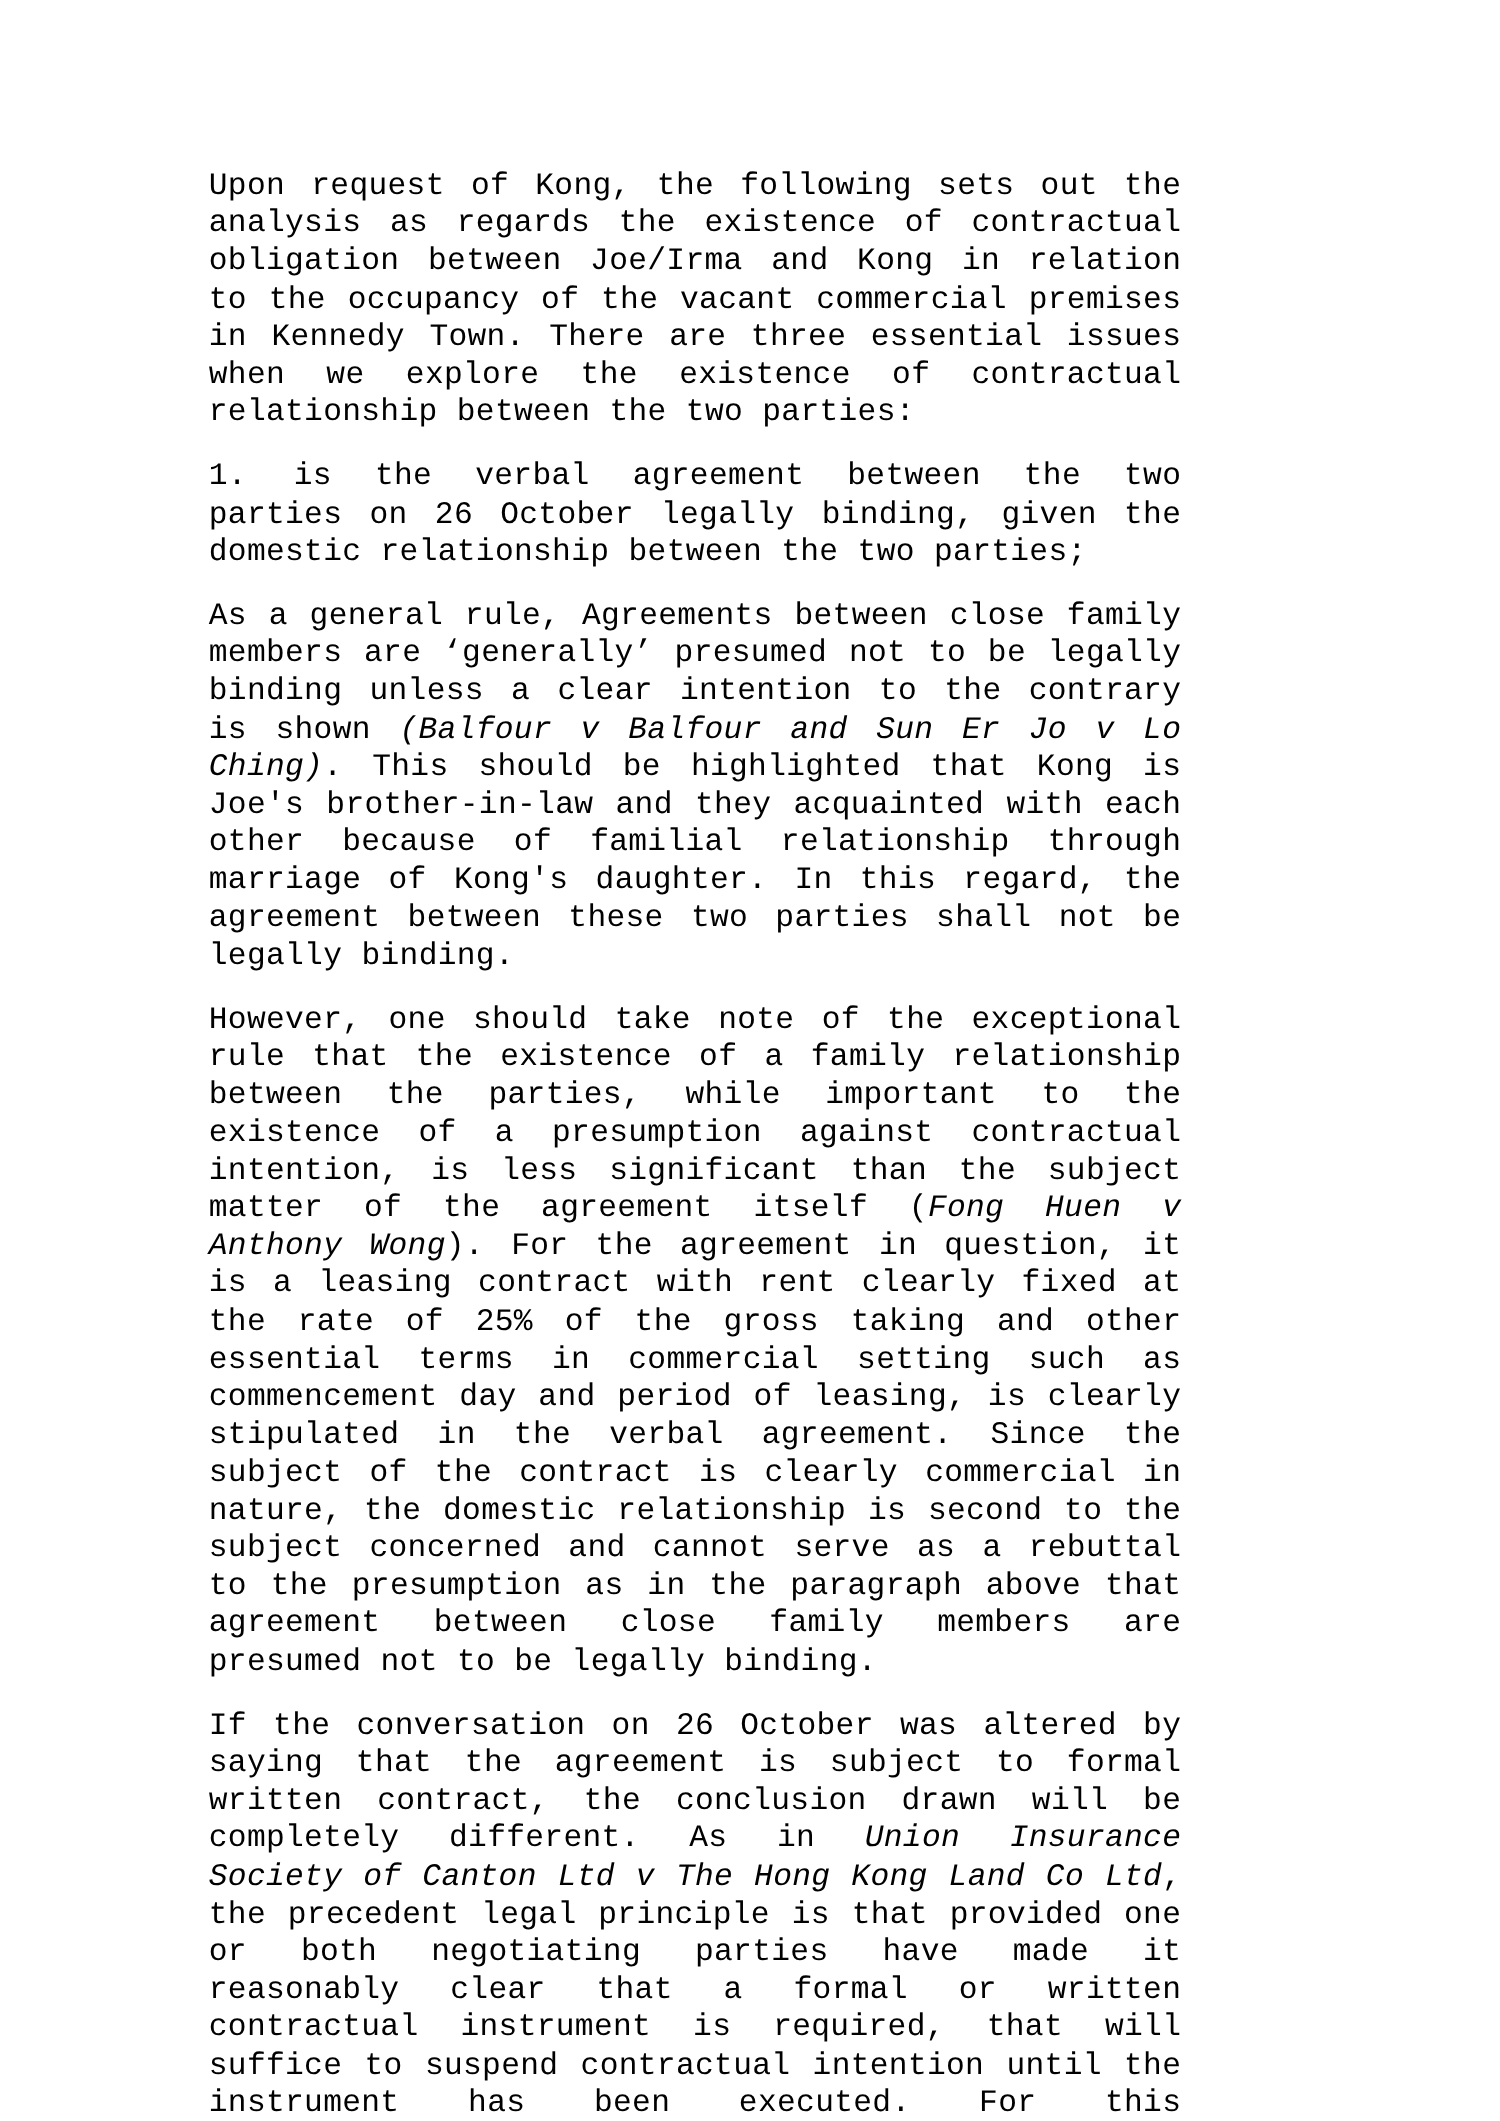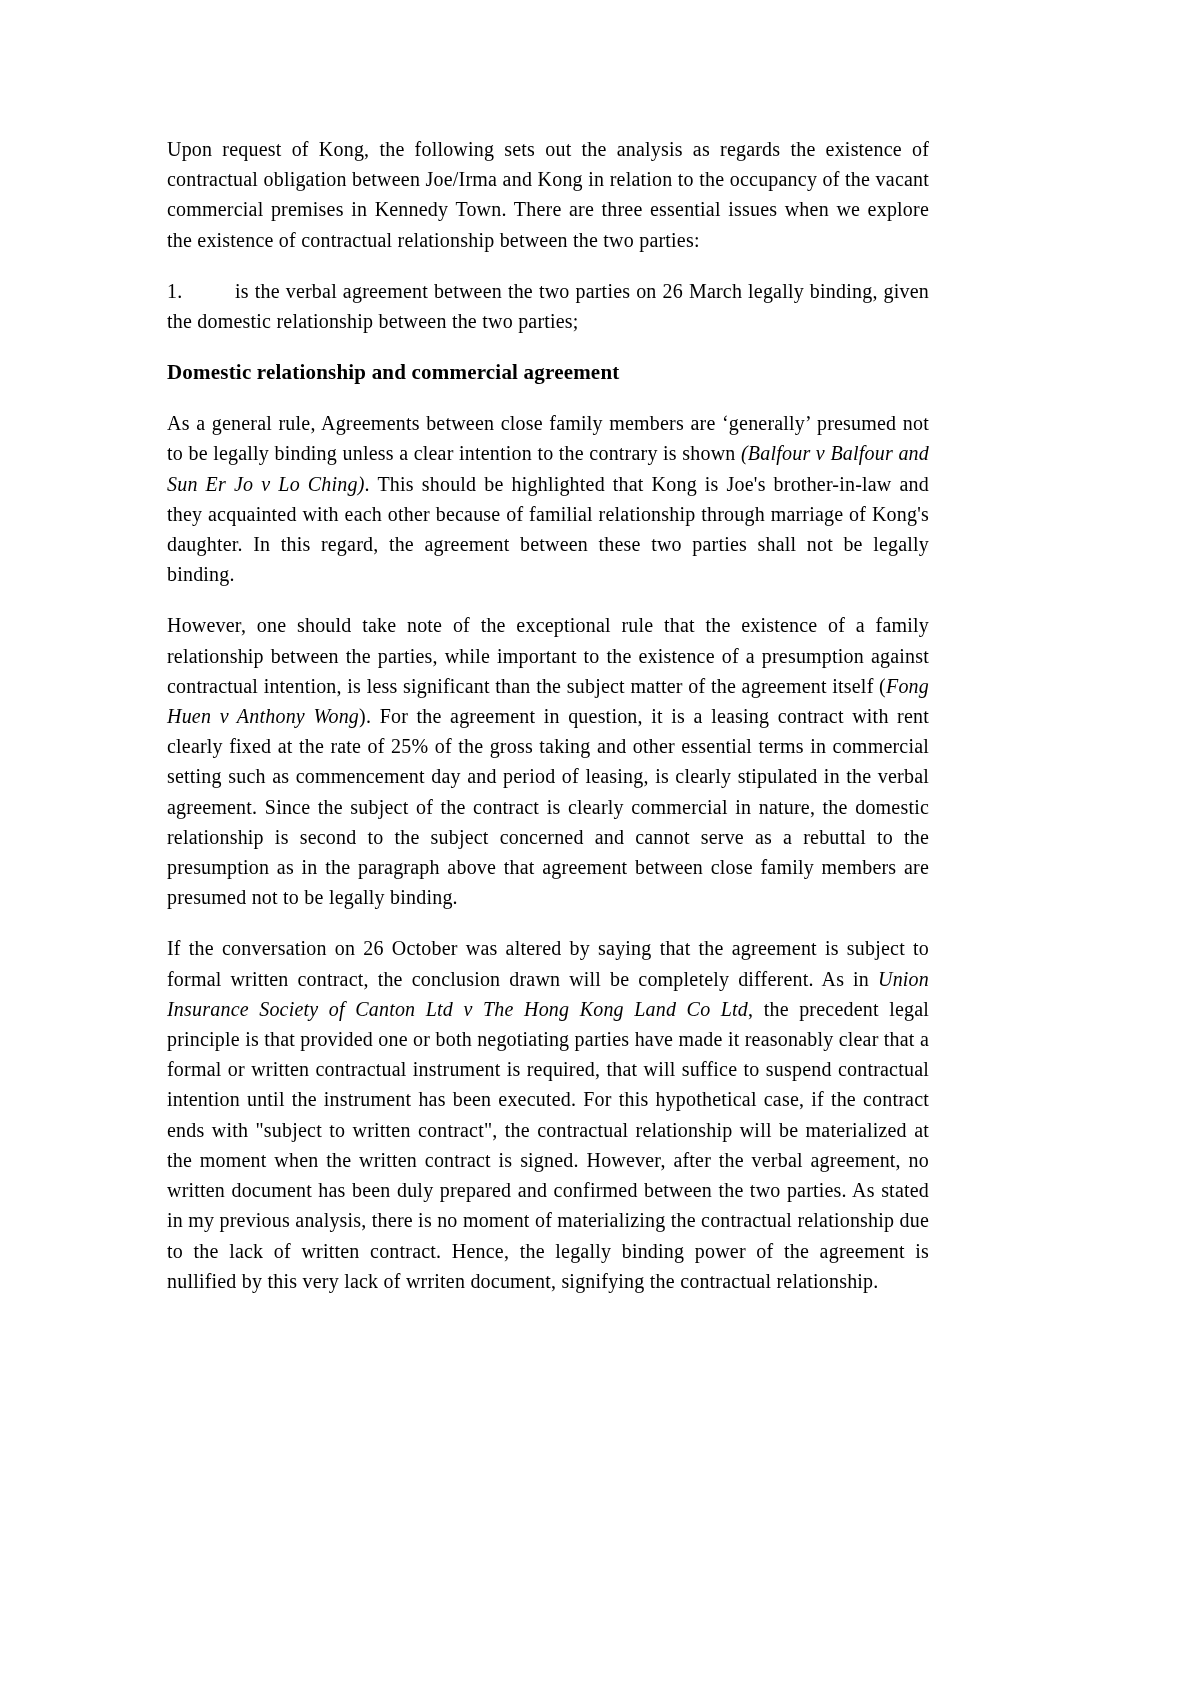--- a/index.html
+++ b/index.html
@@ -21,27 +21,28 @@
     box-sizing: border-box;
     overflow: hidden;
   }
   .content {
     position: absolute;
     left: 167px;
     top: 134px;
     width: 778px;
   }
   p.para {
-    margin: 0 16px 21px 0;
-    font-size: 20px;
+    margin: 0 0 21px 0;
+    font-size: 25px;
     line-height: 30.2px;
     text-align: justify;
     text-justify: inter-word;
     letter-spacing: 0.01em;
     word-spacing: 0.005em;
+    font-family: Liberation Mono, monospace;
   }
   p.para:last-child {
     margin-bottom: 0;
   }
   h2.heading {
     margin: 0 0 21px 0;
     font-size: 21px;
     line-height: 30px;
     font-weight: bold;
     text-align: left;
@@ -59,25 +60,24 @@
   }
 </style>
 </head>
 <body>
 
 <div class="page">
   <div class="content">
 
     <p class="para">Upon request of Kong, the following sets out the analysis as regards the existence of contractual obligation between Joe/Irma and Kong in relation to the occupancy of the vacant commercial premises in Kennedy Town.  There are three essential issues when we explore the existence of contractual relationship between the two parties:</p>
 
-    <p class="para numbered"><span class="num">1.</span><span>is the verbal agreement between the two parties on 26 March legally binding, given the domestic relationship between the two parties;</span></p>
+    <p class="para numbered"><span class="num">1.</span><span>is the verbal agreement between the two parties on 26 October legally binding, given the domestic relationship between the two parties;</span></p>
 
 
 
-    <h2 class="heading">Domestic relationship and commercial agreement</h2>
 
     <p class="para"><span>As a general rule, Agreements between close family members are ‘generally’ presumed not to be legally binding unless a clear intention to the contrary is shown </span><em class="case">(Balfour v Balfour and Sun Er Jo v Lo Ching)</em><span>.  This should be highlighted that Kong is Joe's brother-in-law and they acquainted with each other because of familial relationship through marriage of Kong's daughter.  In this regard, the agreement between these two parties shall not be legally binding.</span></p>
 
     <p class="para"><span>However, one should take note of the exceptional rule that the existence of a family relationship between the parties, while important to the existence of a presumption against contractual intention, is less significant than the subject matter of the agreement itself (</span><em class="case">Fong Huen v Anthony Wong</em><span>).  For the agreement in question, it is a leasing contract with rent clearly fixed at the rate of 25% of the gross taking and other essential terms in commercial setting such as commencement day and period of leasing, is clearly stipulated in the verbal agreement.  Since the subject of the contract is clearly commercial in nature, the domestic relationship is second to the subject concerned and cannot serve as a rebuttal to the presumption as in the paragraph above that agreement between close family members are presumed not to be legally binding.</span></p>
 
 
     <p class="para"><span>If the conversation on 26 October was altered by saying that the agreement is subject to formal written contract, the conclusion drawn will be completely different.  As in </span><em class="case">Union Insurance Society of Canton Ltd v The Hong Kong Land Co Ltd</em><span>, the precedent legal principle is that provided one or both negotiating parties have made it reasonably clear that a formal or written contractual instrument is required, that will suffice to suspend contractual intention until the instrument has been executed.  For this hypothetical case, if the contract ends with "subject to written contract", the contractual relationship will be materialized at the moment when the written contract is signed.  However, after the verbal agreement, no written document has been duly prepared and confirmed between the two parties.  As stated in my previous analysis, there is no moment of materializing the contractual relationship due to the lack of written contract.  Hence, the legally binding power of the agreement is nullified by this very lack of wrriten document, signifying the contractual relationship.</span></p>
 
   </div>
 </div>

